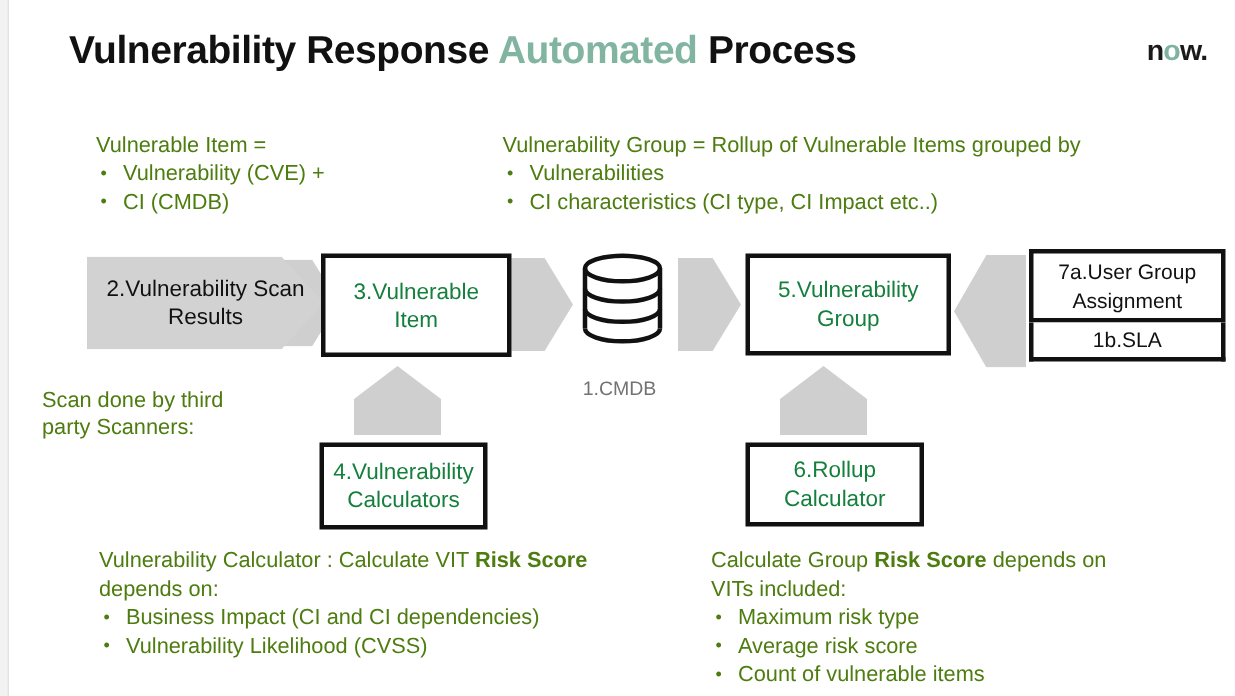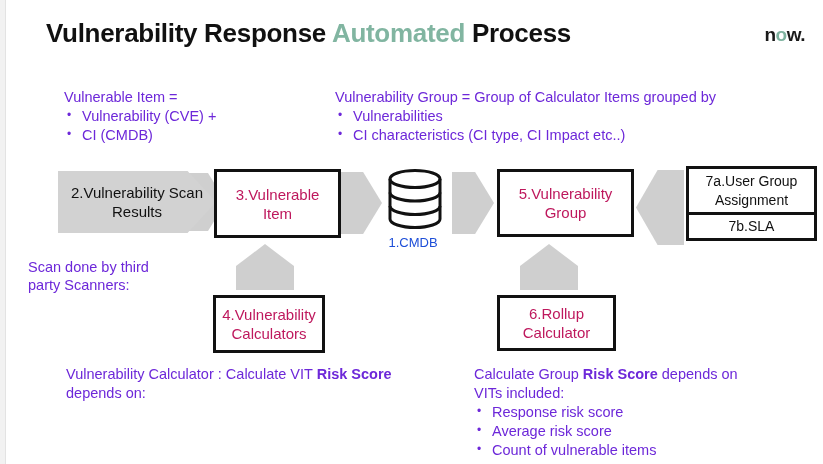--- a/index.html
+++ b/index.html
@@ -53,21 +53,21 @@
   }
   .logo .logo-o {
     color: #7fb3a0;
   }
 
   
   .txtblock {
     position: absolute;
     font-size: 14.5px;
     line-height: 19px;
-    color: #6d28d9;
+    color: #4d7c0f;
   }
   .txtblock .line { white-space: nowrap; }
   .txtblock ul {
     margin: 0;
     padding: 0;
     list-style: none;
   }
   .txtblock li {
     white-space: nowrap;
     padding-left: 18px;
@@ -98,21 +98,21 @@
   .node {
     position: absolute;
     box-sizing: border-box;
     display: flex;
     align-items: center;
     justify-content: center;
     text-align: center;
     font-size: 15px;
     line-height: 19px;
     font-weight: normal;
-    color: #be185d;
+    color: #15803d;
     background: #ffffff;
     border: 3px solid #111111;
     z-index: 5;
   }
   .node .lbl { display: block; }
 
   
   .pent {
     position: absolute;
     box-sizing: border-box;
@@ -177,22 +177,22 @@
     left: 385px;
     top: 168px;
     width: 60px;
     z-index: 5;
     text-align: center;
   }
   #cmdb .cyl { display: block; }
   #cmdb .cmdb-label {
     display: block;
     font-size: 13px;
-    margin-top: 1px;
-    color: #1d4ed8;
+    margin-top: 16px;
+    color: #737373;
     white-space: nowrap;
     margin-left: -4px;
   }
 </style>
 </head>
 <body>
 
 <div id="slide">
 
   <div class="edge-strip"></div>
@@ -207,21 +207,21 @@
 
   <div class="txtblock" id="def-vi">
     <div class="line">Vulnerable Item =</div>
     <ul>
       <li>Vulnerability (CVE)  +</li>
       <li>CI (CMDB)</li>
     </ul>
   </div>
 
   <div class="txtblock" id="def-vg">
-    <div class="line">Vulnerability Group = Group of Calculator Items grouped by</div>
+    <div class="line">Vulnerability Group = Rollup of Vulnerable Items grouped by</div>
     <ul>
       <li>Vulnerabilities</li>
       <li>CI characteristics (CI type, CI Impact etc..)</li>
     </ul>
   </div>
 
   <div id="diagram">
 
     <div class="arrow right" style="left:186px; top:173px; width:40px; height:58px;"></div>
 
@@ -267,21 +267,21 @@
     <div class="arrow left" style="left:636px; top:170px; width:48px; height:75px;"></div>
 
     <div id="node-7">
       <div class="sub a">
         <span>
           <span class="lbl">7a.User Group</span>
           <span class="lbl">Assignment</span>
         </span>
       </div>
       <div class="sub b">
-        <span class="lbl">7b.SLA</span>
+        <span class="lbl">1b.SLA</span>
       </div>
     </div>
 
     <div class="arrow up" style="left:236px; top:244px; width:58px; height:46px;"></div>
 
     <div class="node" style="left:213px; top:295px; width:112px; height:58px;">
       <span>
         <span class="lbl">4.Vulnerability</span>
         <span class="lbl">Calculators</span>
       </span>
@@ -299,25 +299,29 @@
   </div>
 
   <div class="txtblock" id="scan-note">
     <div class="line">Scan done by third</div>
     <div class="line">party Scanners:</div>
   </div>
 
   <div class="txtblock" id="calc-note">
     <div class="line"><span>Vulnerability Calculator : Calculate VIT </span><b>Risk Score</b><span></span></div>
     <div class="line">depends on:</div>
+    <ul>
+      <li>Business Impact (CI and CI dependencies)</li>
+      <li>Vulnerability Likelihood (CVSS)</li>
+    </ul>
   </div>
 
   <div class="txtblock" id="group-note">
     <div class="line"><span>Calculate Group </span><b>Risk Score</b><span> depends on</span></div>
     <div class="line">VITs included:</div>
     <ul>
-      <li>Response risk score</li>
+      <li>Maximum risk type</li>
       <li>Average risk score</li>
       <li>Count of vulnerable items</li>
     </ul>
   </div>
 
 </div>
 
 </body></html>

